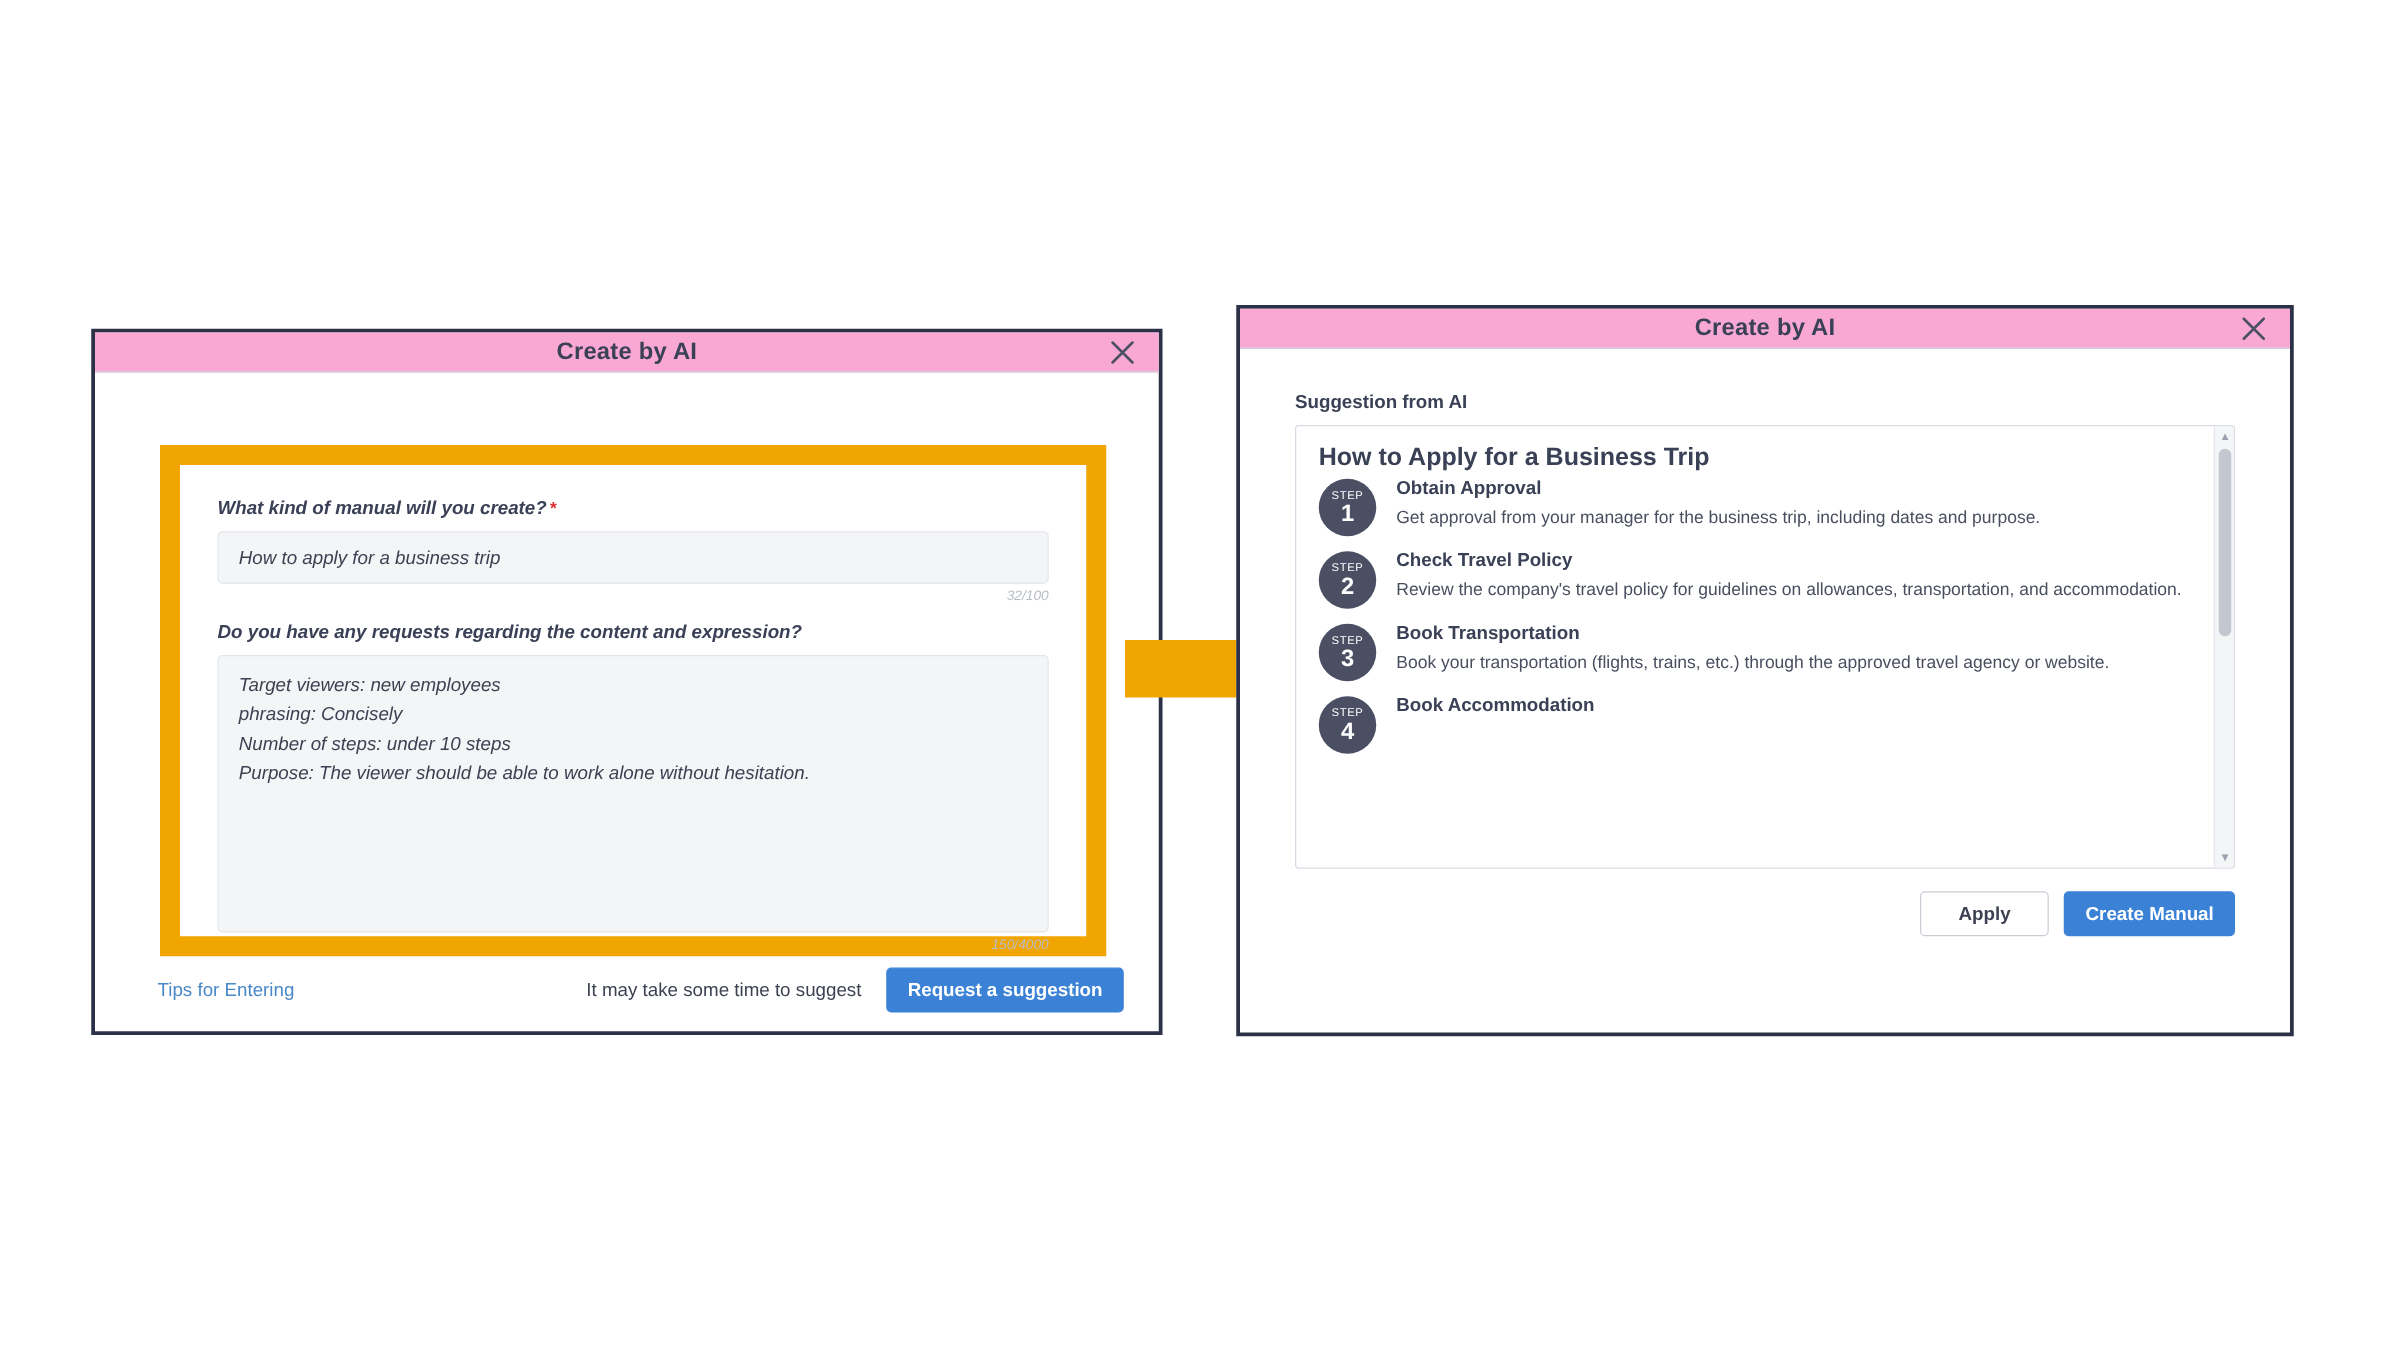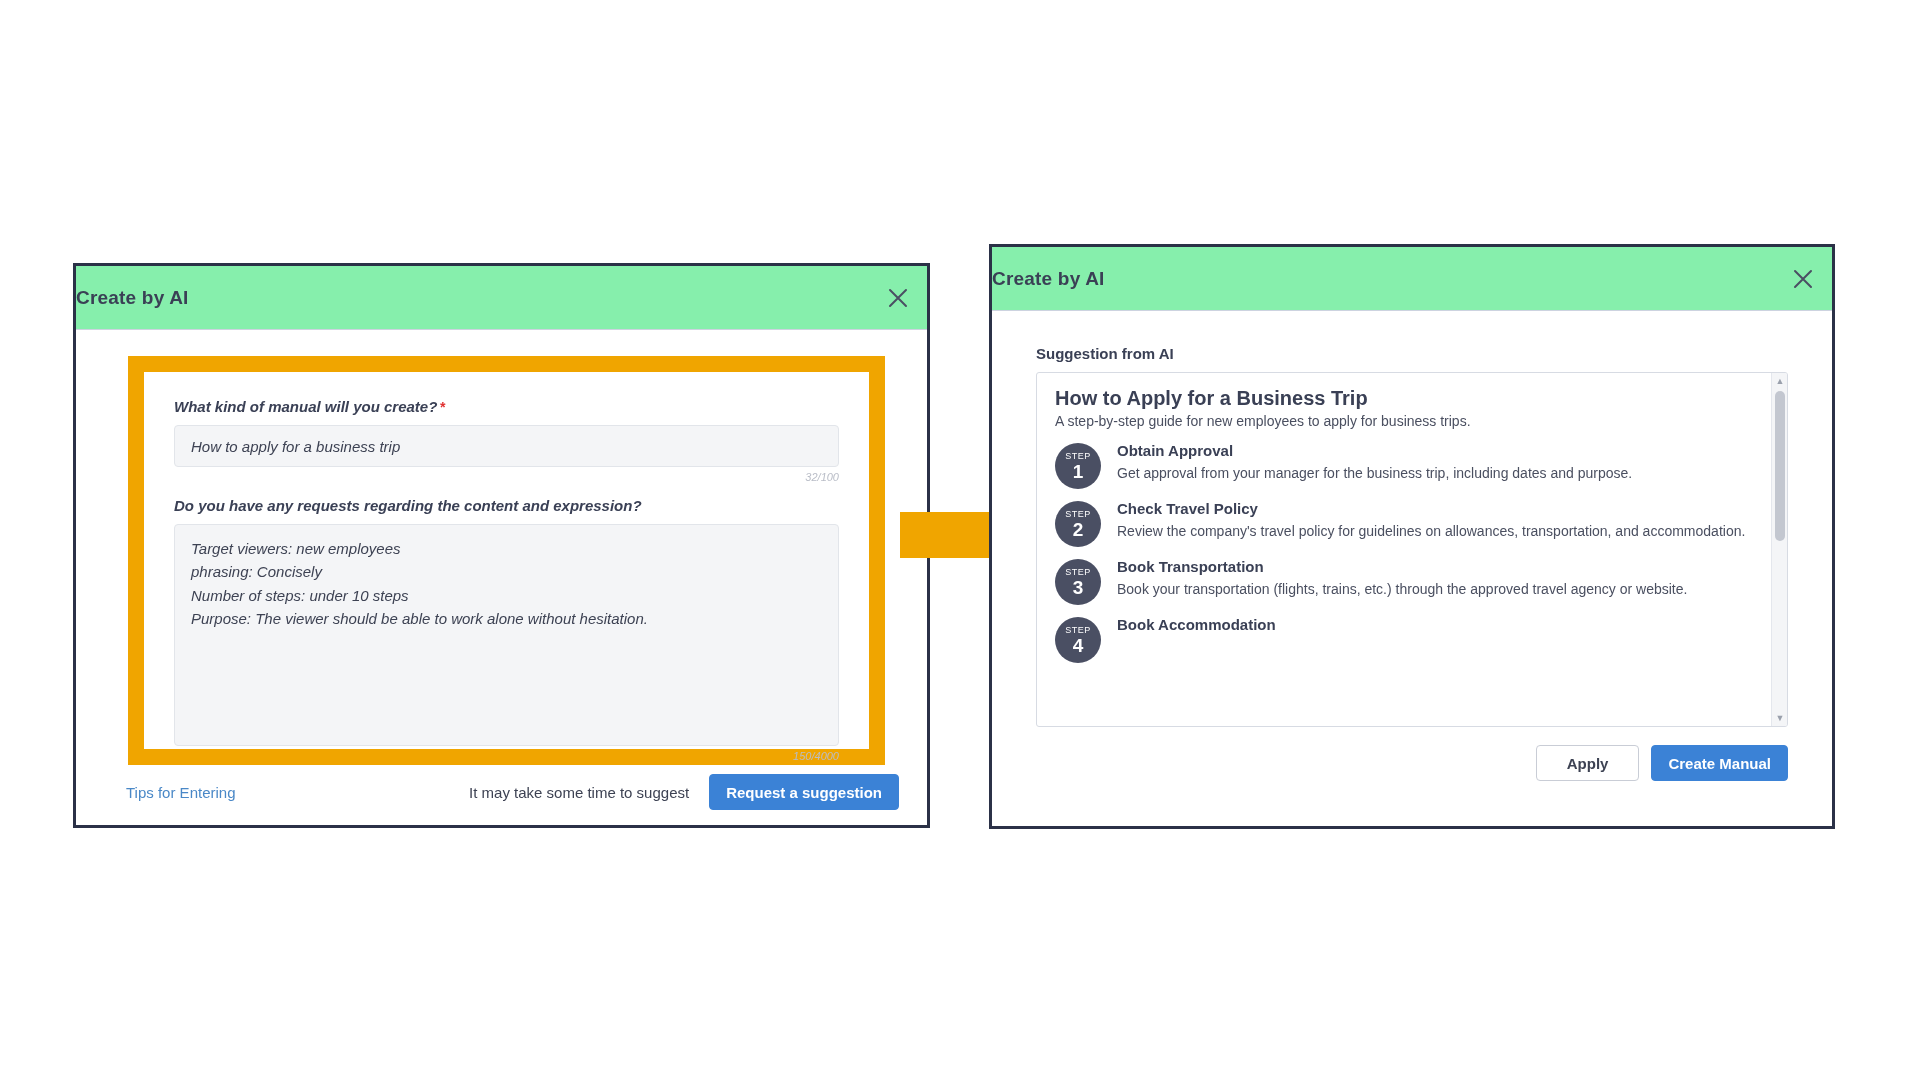--- a/index.html
+++ b/index.html
@@ -22,25 +22,26 @@
   
   .dialog {
     position: absolute;
     background: #ffffff;
     border: 3px solid #2b3147;
     box-sizing: border-box;
   }
 
   .dialog-header {
     position: relative;
-    background: #86efac;
+    background: #f9a8d4;
     border-bottom: 1px solid #cdd3e0;
-    height: 64px;
-    display: flex;
-    align-items: center;
+    height: 32px;
+    display: flex;
+    align-items: center;
+    justify-content: center;
     box-sizing: border-box;
   }
 
   .dialog-title {
     font-size: 19px;
     font-weight: bold;
     color: #3a4055;
     letter-spacing: 0.2px;
   }
 
@@ -405,21 +406,20 @@
       </div>
     </div>
 
     <div class="right-body">
       <div class="section-label">Suggestion from AI</div>
 
       <div class="suggestion-panel">
         <div class="suggestion-scroll">
 
           <div class="sugg-title">How to Apply for a Business Trip</div>
-          <div class="sugg-subtitle">A step-by-step guide for new employees to apply for business trips.</div>
 
           <div class="step-row">
             <div class="step-badge">
               <span class="step-word">STEP</span>
               <span class="step-num">1</span>
             </div>
             <div class="step-text">
               <div class="step-heading">Obtain Approval</div>
               <div class="step-desc">Get approval from your manager for the business trip, including dates and purpose.</div>
             </div>

